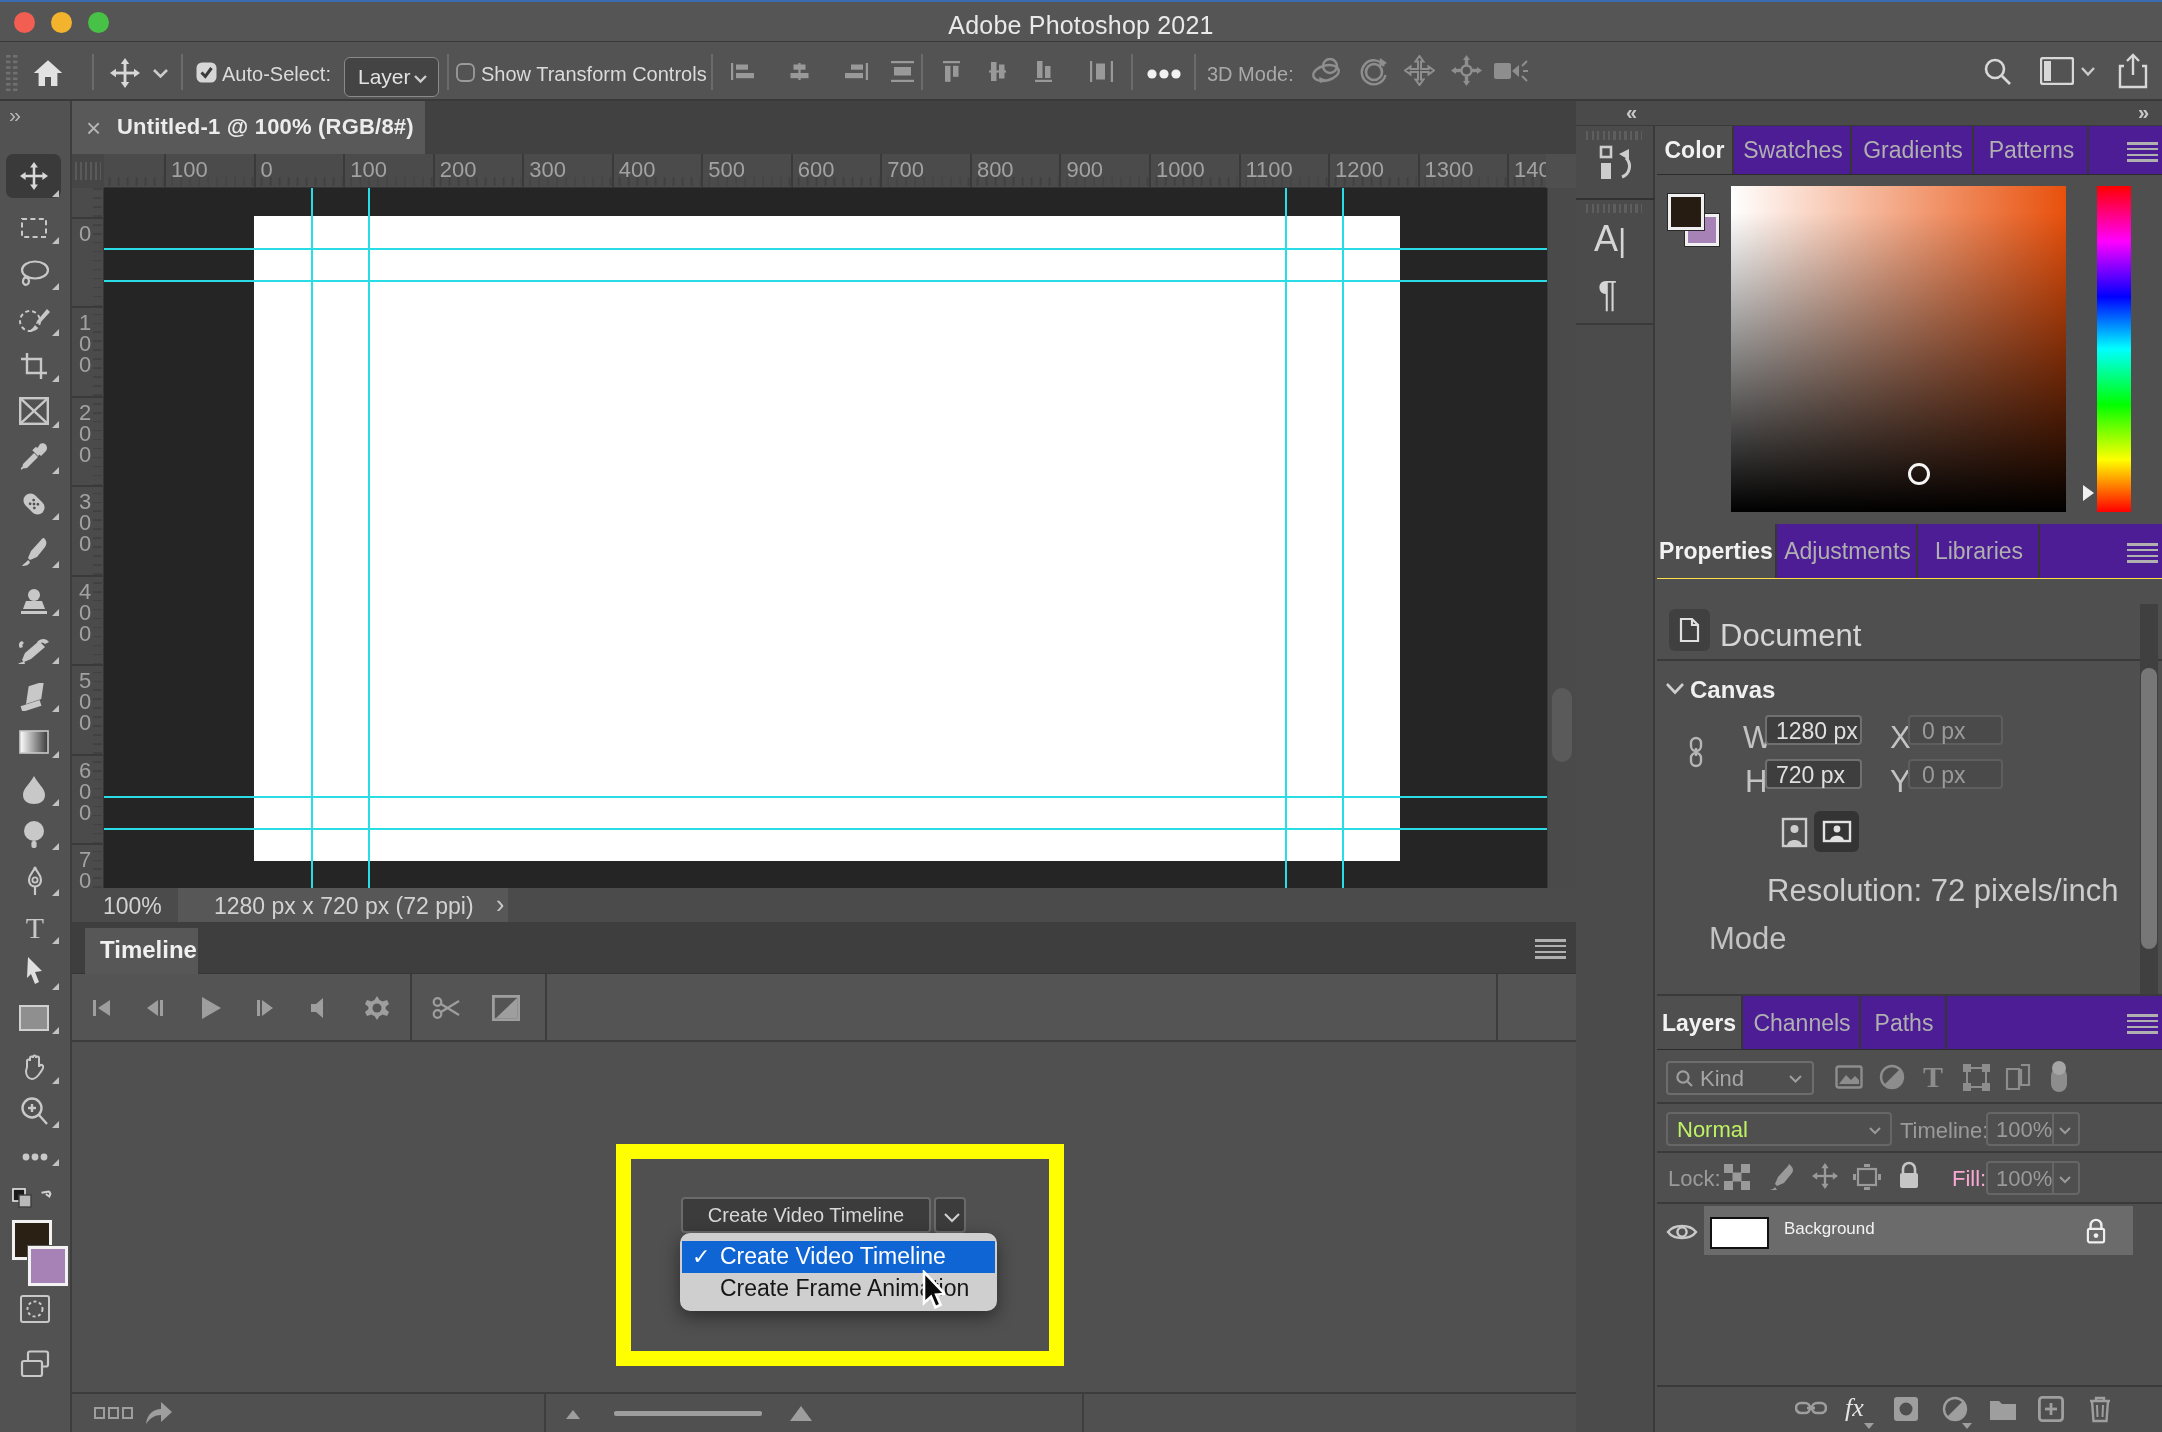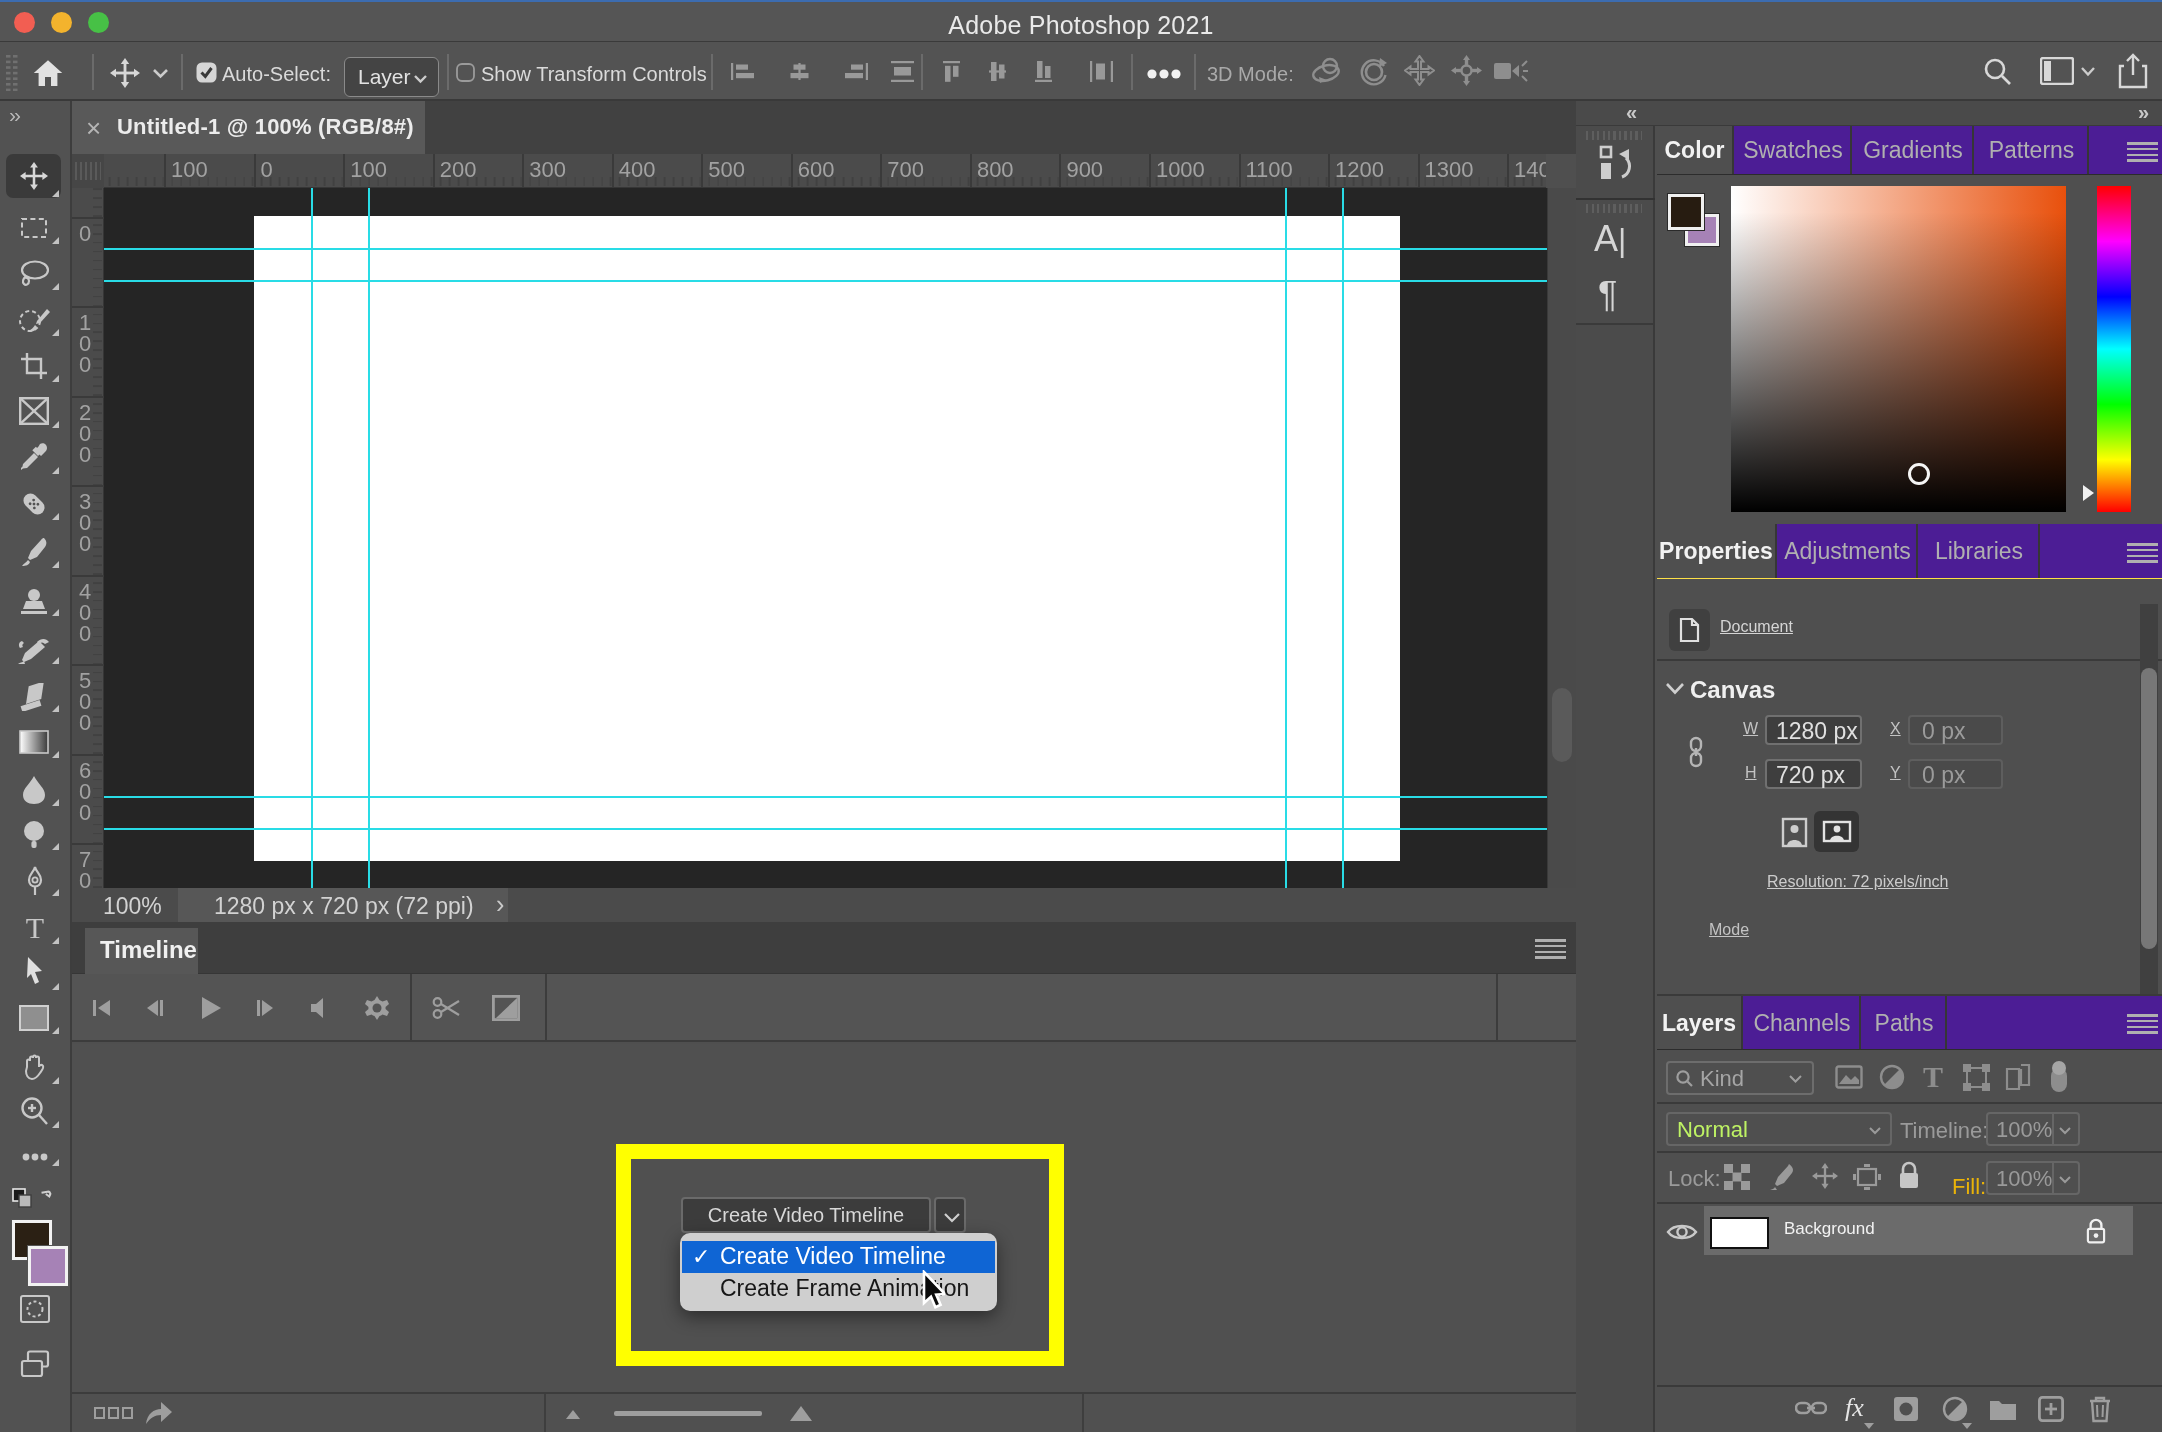--- a/index.html
+++ b/index.html
@@ -54,21 +54,21 @@
 
 #panelheader { left:1576px; top:101px; width:586px; height:25px; background:#4a4a4a; border-bottom:1px solid #3a3a3a; }
 #iconcol { left:1576px; top:126px; width:79px; height:1306px; background:#4b4b4b; border-right:2px solid #3a3a3a; }
 #rightpanel { left:1657px; top:126px; width:505px; height:1306px; background:#4f4f4f; }
 .tabsrow { position:absolute; left:0; width:505px; background:#4c1d95; }
 .ptab { position:absolute; top:0; height:100%; font-size:23px; color:#b0b0b0; text-align:center; border-right:2px solid #363636; }
 .ptab.sel { background:#4f4f4f; color:#f2f2f2; font-weight:bold; }
 .ham { position:absolute; width:31px; height:20px; background:repeating-linear-gradient(180deg, #b0b0b0 0 2.6px, transparent 2.6px 5.8px); }
 .fieldbox { position:absolute; background:#3e3e3e; border:2px solid #707070; border-radius:4px; color:#e0e0e0; font-size:23px; }
 .fieldbox.dis { background:#4a4a4a; border-color:#5e5e5e; color:#9b9b9b; }
-.plabel { position:absolute; font-size:16px; color:#c3c3c3;text-decoration:underline; }
+.plabel { position:absolute; font-size:31px; color:#c3c3c3; }
 </style>
 </head>
 <body>
 <div id="stage">
 
   <div class="abs" id="titlebar">
     <div class="abs tl" style="left:14px; background:#f25e52;"></div>
     <div class="abs tl" style="left:51px; background:#f3b32d;"></div>
     <div class="abs tl" style="left:88px; background:#47c146;"></div>
     <div class="abs" id="title-text">Adobe Photoshop 2021</div>
@@ -785,21 +785,21 @@
           <rect x="0" y="10" width="3" height="6"></rect>
           <rect x="25" y="10" width="3" height="6"></rect>
           <rect x="11" y="0" width="6" height="3"></rect>
           <rect x="11" y="23" width="6" height="3"></rect>
         </g>
       </svg>
     <svg class="abs" style="left:240px; top:1035px;" width="24" height="30" viewBox="0 0 24 30">
         <path d="M6 12 L6 8 C6 4.7 8.7 2 12 2 C15.3 2 18 4.7 18 8 L18 12" fill="none" stroke="#c6c6c6" stroke-width="2.6"></path>
         <rect x="3" y="12" width="18" height="15" rx="2" fill="#c6c6c6"></rect>
       </svg>
-    <span class="abs" style="left:295px; top:1040px; font-size:22px; color:#eab308;margin-top:8px;">Fill:</span>
+    <span class="abs" style="left:295px; top:1040px; font-size:22px; color:#f9a8d4;">Fill:</span>
     <div class="abs" style="left:329px; top:1035px; width:94px; height:34px; border:2px solid #666666; border-radius:4px;">
       <span class="abs" style="left:8px; top:3px; font-size:22px; color:#9a9a9a;">100%</span>
       <div class="abs" style="left:64px; top:0; width:2px; height:30px; background:#666666;"></div>
       <svg class="abs" style="left:70px; top:12px;" width="14" height="9" viewBox="0 0 14 9">
           <path d="M2 2 L7 7 L12 2" stroke="#9a9a9a" stroke-width="2" fill="none"></path>
         </svg>
     </div>
     <div class="abs" style="left:0; top:1076px; width:505px; height:2px; background:#3a3a3a;"></div>
     <div class="abs" style="left:47px; top:1080px; width:429px; height:49px; background:#6b6b6b;"></div>
     <svg class="abs" style="left:9px; top:1095px;" width="32" height="22" viewBox="0 0 32 22">

